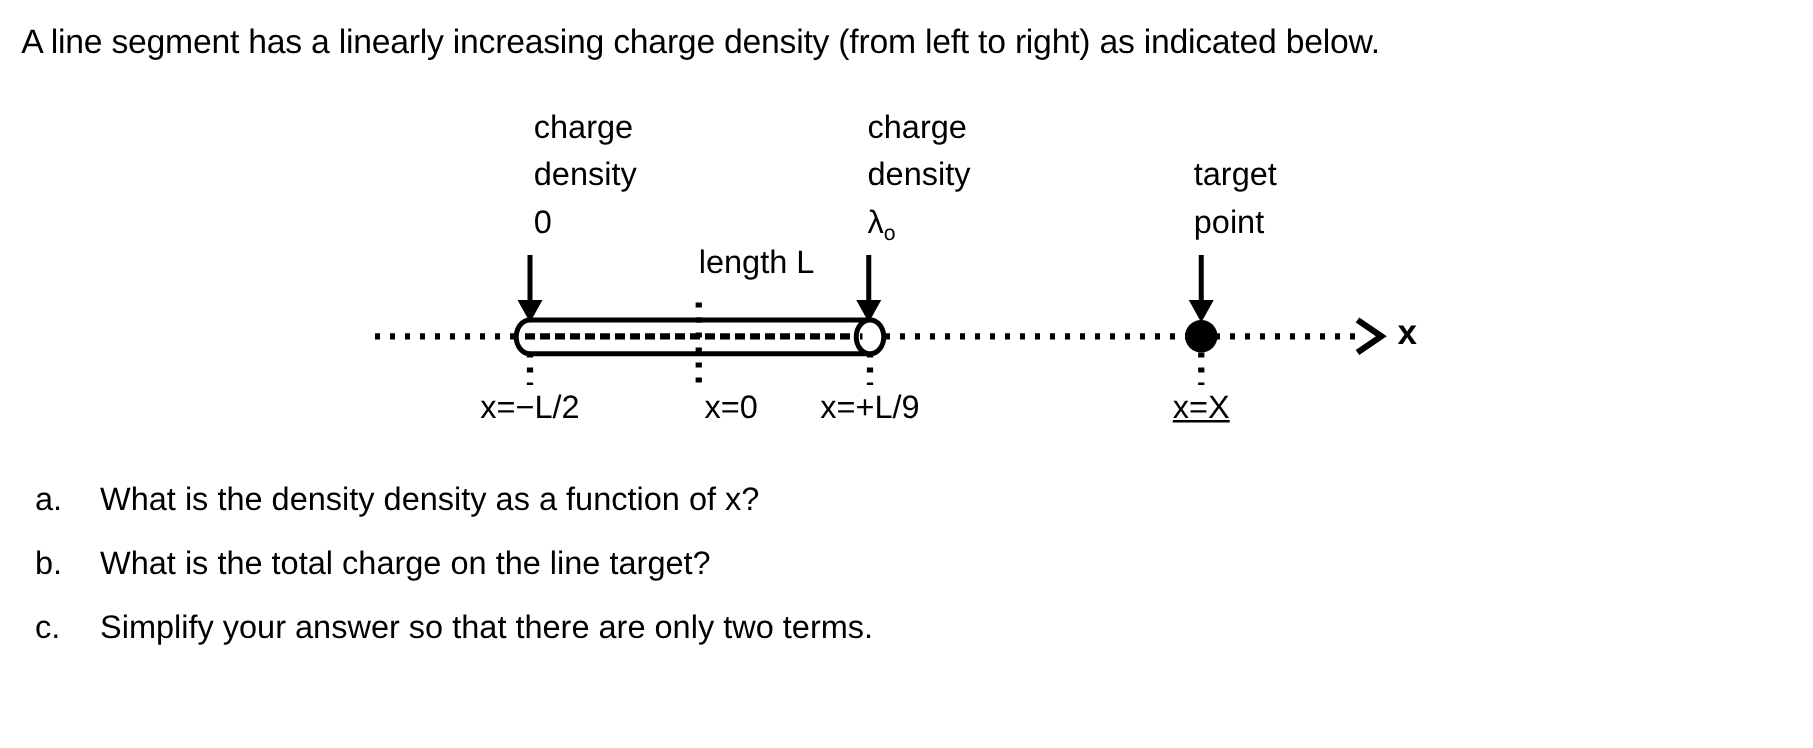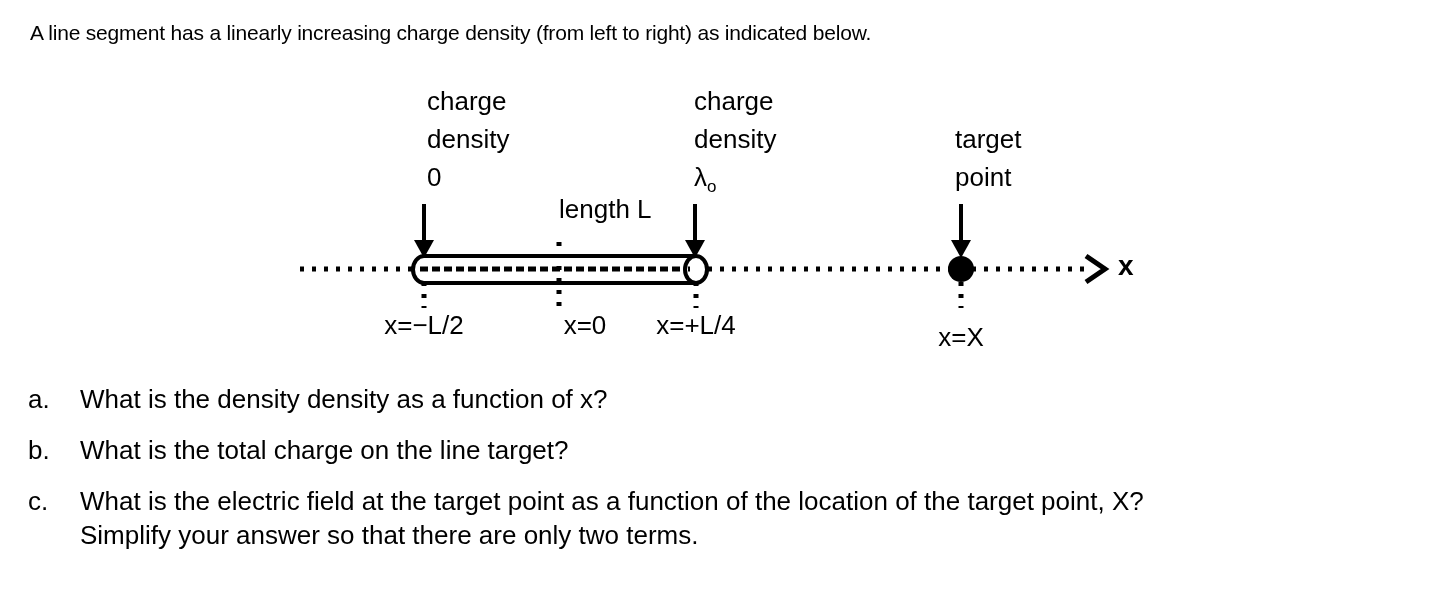--- a/index.html
+++ b/index.html
@@ -12,23 +12,23 @@
     height: 598px;
     position: relative;
     font-family: "Liberation Sans", sans-serif;
     color: #000000;
     overflow: hidden;
   }
 
   
   #intro {
     position: absolute;
-    left: 30px;
+    left: 17px;
     top: 16px;
-    font-size: 21px;
+    font-size: 27px;
     line-height: 34px;
     letter-spacing: -0.2px;
     white-space: nowrap;
   }
 
   
   #figure {
     position: absolute;
     left: 0;
     top: 70px;
@@ -63,21 +63,21 @@
   .axis-tick-label {
     position: absolute;
     font-size: 26px;
     white-space: nowrap;
     transform: translateX(-50%);
     text-align: right;
   }
   #tick-neg  { left: 424px; top: 240px; }
   #tick-zero { left: 585px; top: 240px; }
   #tick-pos  { left: 696px; top: 240px; }
-  #tick-bigx { left: 961px; top: 252px; }
+  #tick-bigx { left: 961px; top: 240px; text-decoration: underline; }
 
   
   #questions {
     position: absolute;
     left: 28px;
     top: 382px;
     width: 1410px;
   }
   .q-item {
     display: flex;
@@ -157,21 +157,21 @@
 
   <div class="fig-label center" id="lbl-target">
     <div>target</div>
     <div>point</div>
   </div>
 
   <div class="fig-label center" id="lbl-length">length L</div>
 
   <div class="axis-tick-label" id="tick-neg">x=−L/2</div>
   <div class="axis-tick-label" id="tick-zero">x=0</div>
-  <div class="axis-tick-label" id="tick-pos">x=+L/4</div>
+  <div class="axis-tick-label" id="tick-pos">x=+L/9</div>
   <div class="axis-tick-label" id="tick-bigx">x=X</div>
 
   <div style="position:absolute; left:1118px; top:180px; font-size:28px; font-weight:bold;">x</div>
 
 </div>
 
 <div id="questions">
 
   <div class="q-item">
     <span class="q-marker">a.</span>
@@ -179,18 +179,17 @@
   </div>
 
   <div class="q-item">
     <span class="q-marker">b.</span>
     <span class="q-text">What is the total charge on the line target?</span>
   </div>
 
   <div class="q-item">
     <span class="q-marker">c.</span>
     <span class="q-text">
-      <span>What is the electric field at the target point as a function of the location of the target point, X?</span>
       <span class="q-line2">Simplify your answer so that there are only two terms.</span>
     </span>
   </div>
 
 </div>
 
 </body></html>

